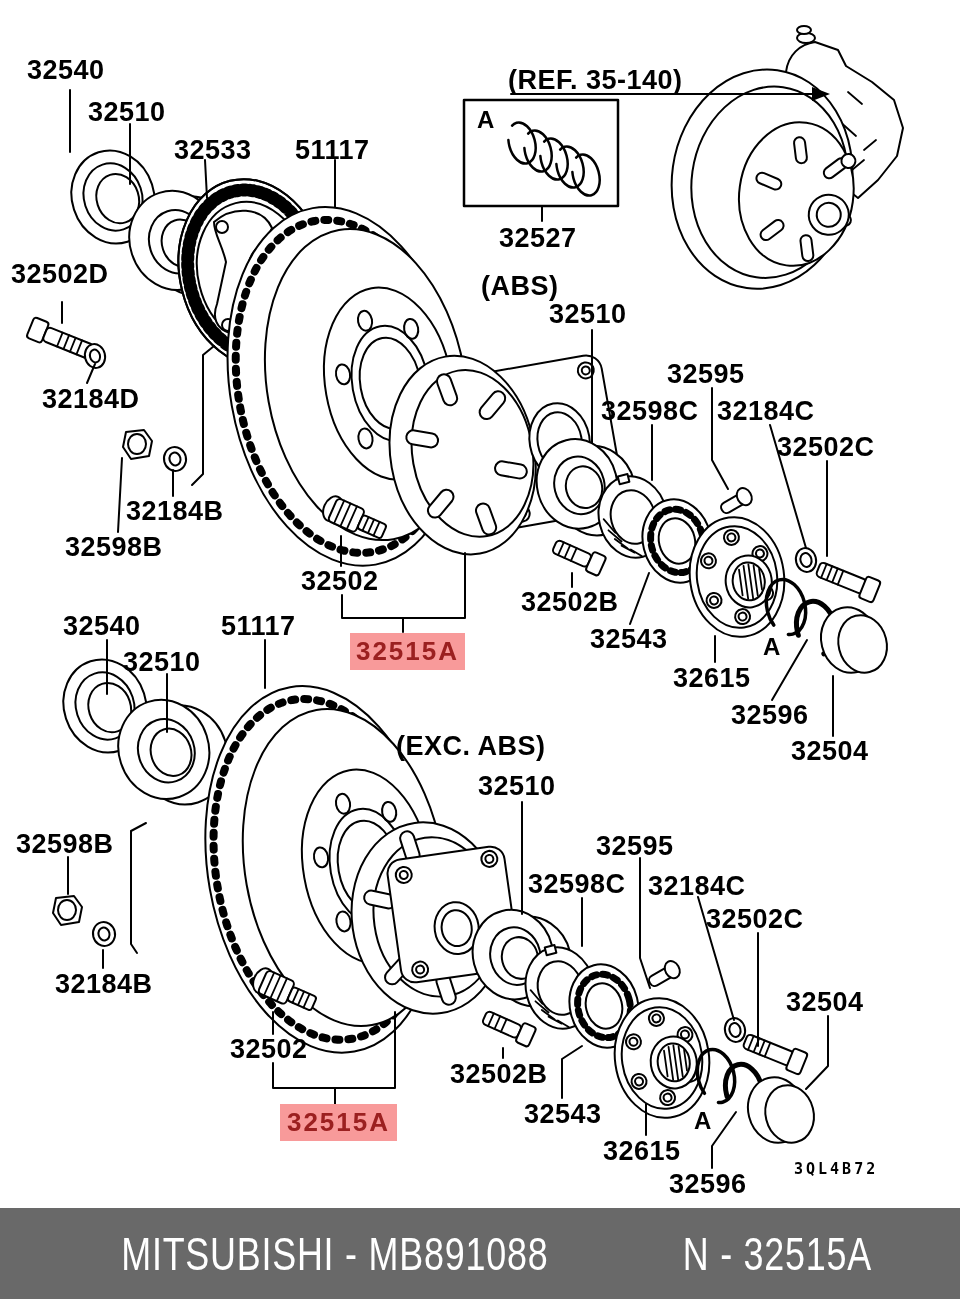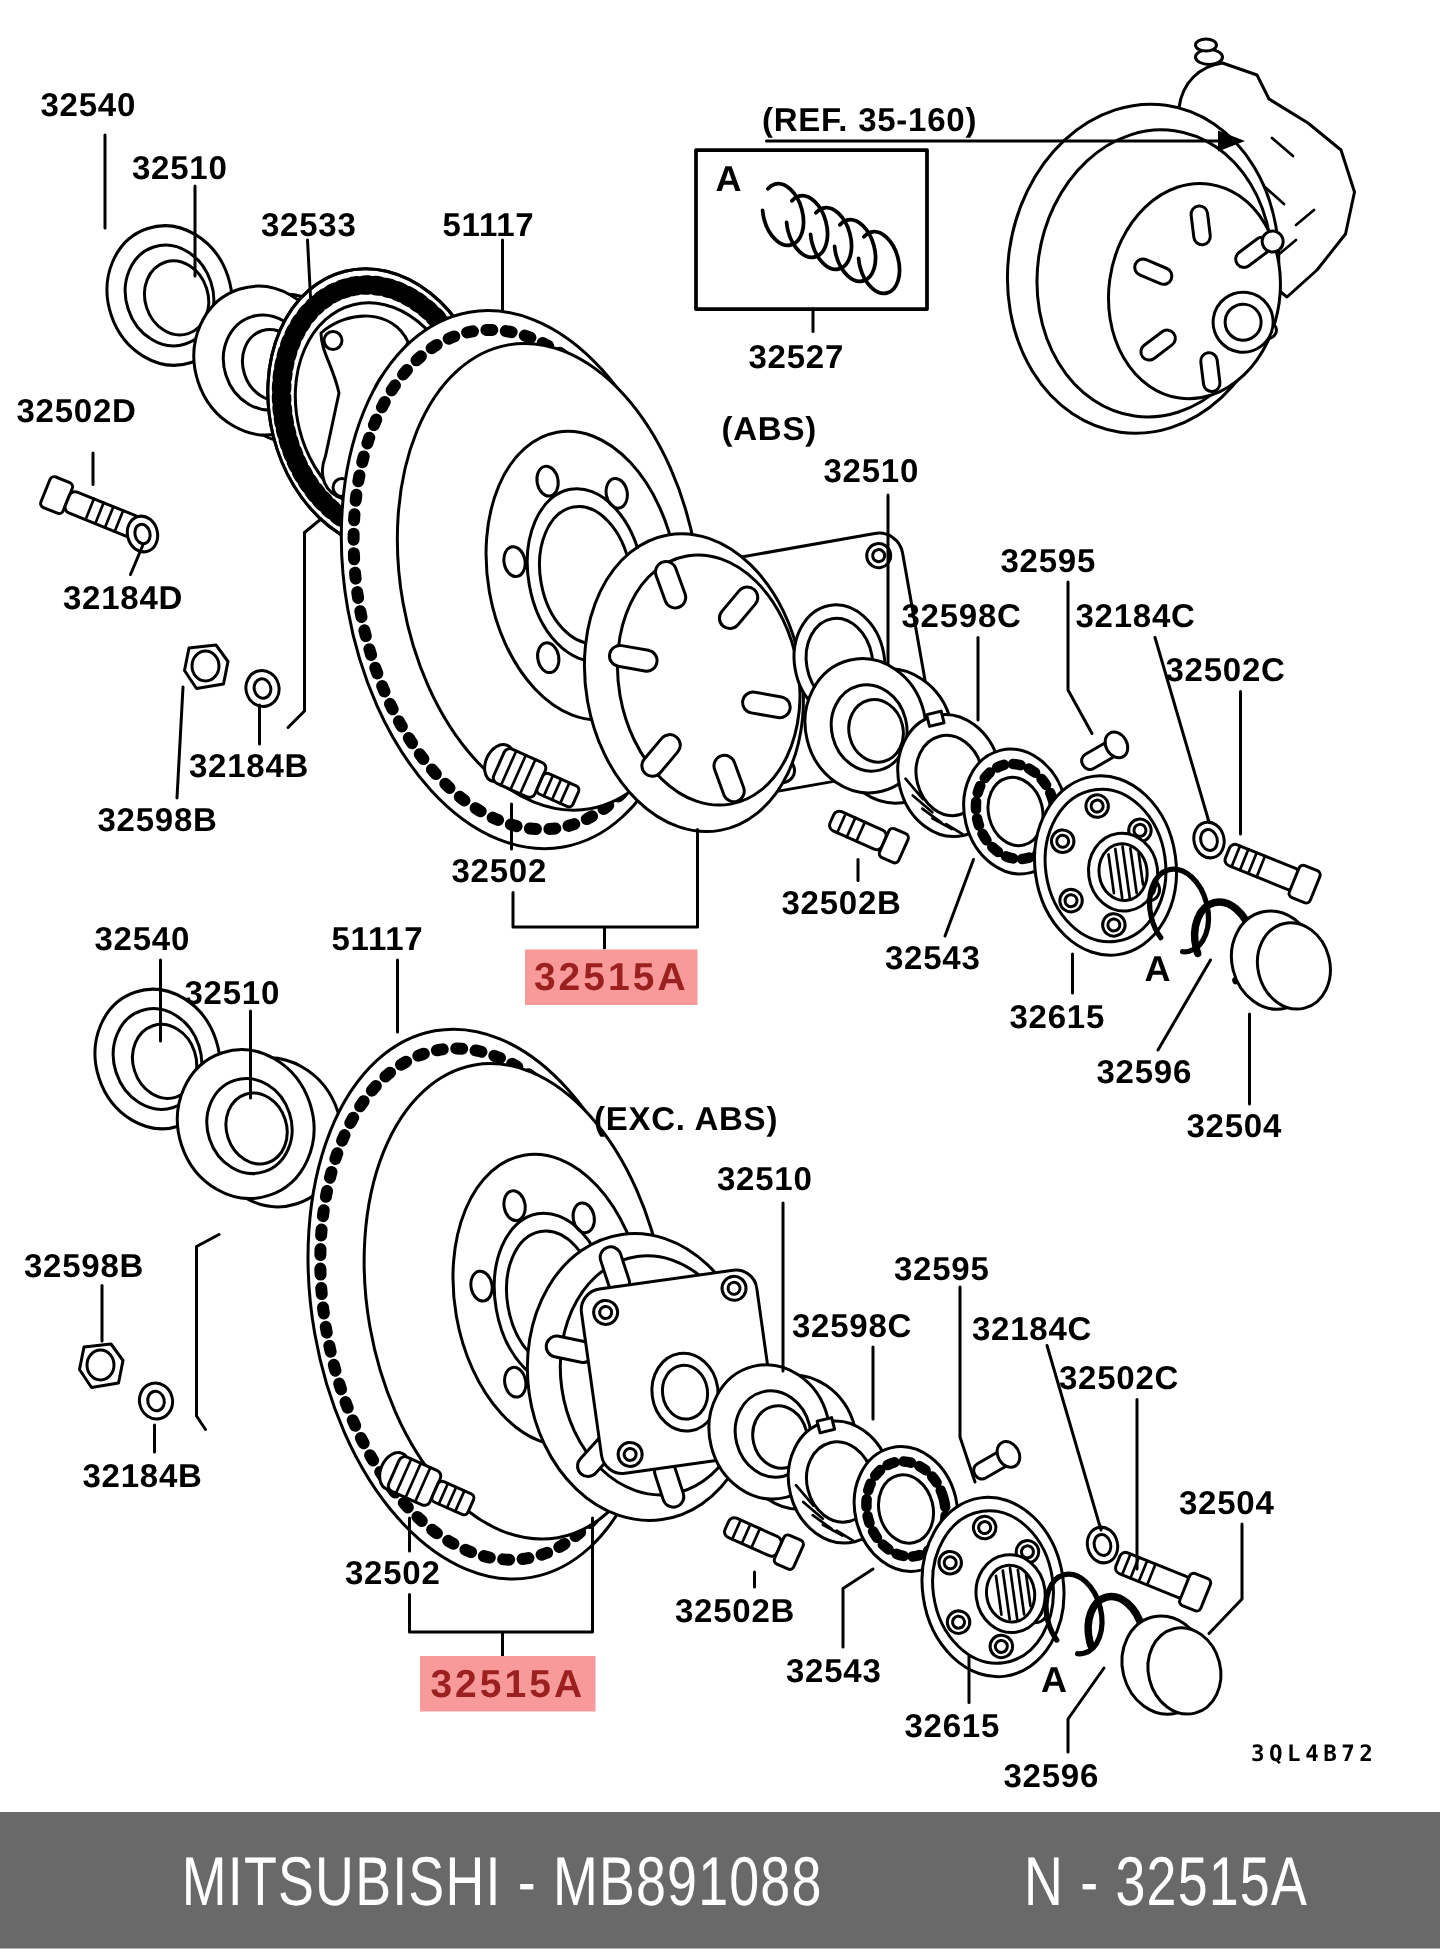--- a/index.html
+++ b/index.html
@@ -1,25 +1,25 @@
 <!DOCTYPE html>
 <html><head>
 <meta charset="utf-8">
 <style>
   html,body{margin:0;padding:0;background:#fff;}
   .stage{position:relative;width:960px;height:1306px;background:#fff;overflow:hidden;
          font-family:"Liberation Sans",sans-serif;color:#000;}
   svg{position:absolute;left:0;top:0;}
-  .lbl{position:absolute;font-weight:700;font-size:22px;line-height:28px;white-space:nowrap;
+  .lbl{position:absolute;font-weight:700;font-size:27px;line-height:28px;white-space:nowrap;
        letter-spacing:0.5px;color:#000;}
   .lbl.sm{font-size:24px;}
   .hl{position:absolute;display:flex;align-items:center;justify-content:center;
       font-weight:700;font-size:26px;letter-spacing:2px;}
   .code{position:absolute;font-family:"DejaVu Sans Mono",monospace;font-weight:700;
-        font-size:15px;letter-spacing:3px;margin-left:40px;}
+        font-size:15px;letter-spacing:3px;}
   .footer{position:absolute;left:0;top:1208px;width:960px;height:91px;
           display:flex;align-items:center;justify-content:center;gap:48px;}
   .footer span{font-size:46px;font-weight:400;letter-spacing:1px;
                transform:scaleX(0.78);white-space:nowrap;}
 </style>
 </head>
 <body>
 
 <div class="stage">
 
@@ -399,21 +399,21 @@
       <path d="M 736,1112 L 712,1146 L 712,1168"></path>
       <path d="M 828,1016 L 828,1066 L 806,1089"></path>
     </g>
   </g>
 </svg>
 
 <div class="lbl" style="left:27px;top:56px">32540</div>
 <div class="lbl" style="left:88px;top:98px">32510</div>
 <div class="lbl" style="left:174px;top:136px">32533</div>
 <div class="lbl" style="left:295px;top:136px">51117</div>
-<div class="lbl" style="left:508px;top:66px">(REF. 35-160)</div>
+<div class="lbl" style="left:508px;top:66px">(REF. 35-140)</div>
 <div class="lbl sm" style="left:477px;top:106px">A</div>
 <div class="lbl" style="left:499px;top:224px">32527</div>
 <div class="lbl" style="left:481px;top:272px">(ABS)</div>
 <div class="lbl" style="left:549px;top:300px">32510</div>
 <div class="lbl" style="left:11px;top:260px">32502D</div>
 <div class="lbl" style="left:42px;top:385px">32184D</div>
 <div class="lbl" style="left:126px;top:497px">32184B</div>
 <div class="lbl" style="left:65px;top:533px">32598B</div>
 <div class="lbl" style="left:301px;top:567px">32502</div>
 <div class="lbl" style="left:667px;top:360px">32595</div>

